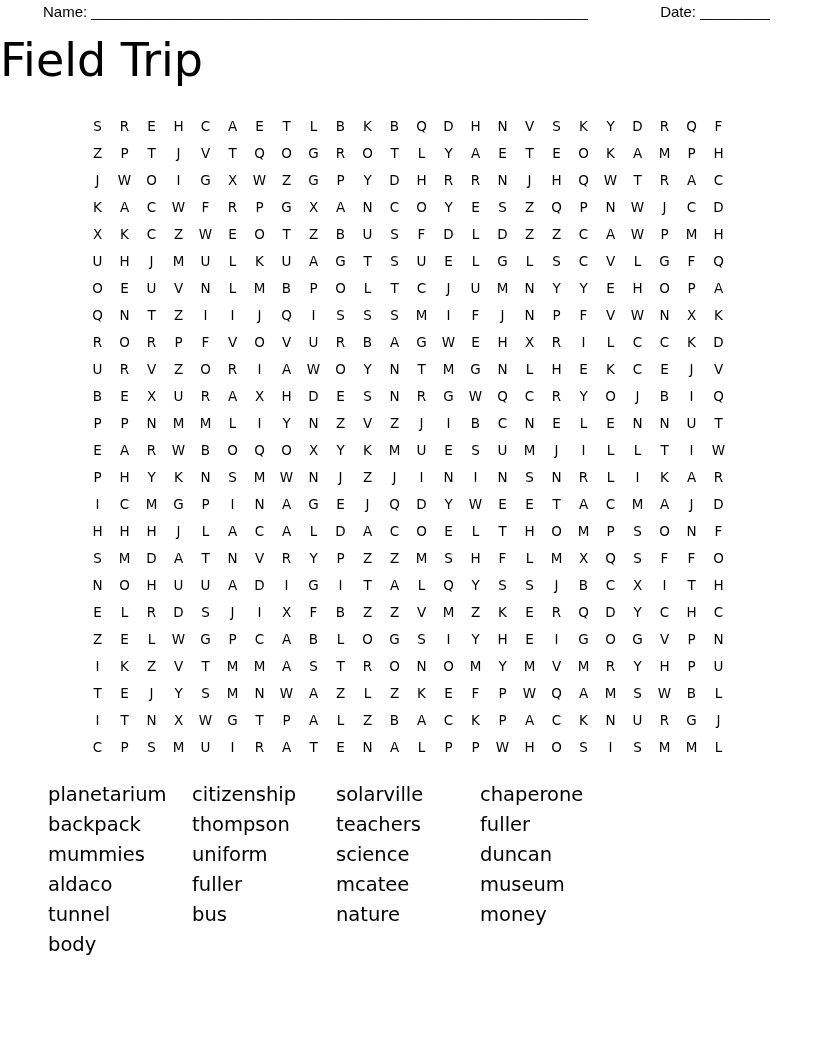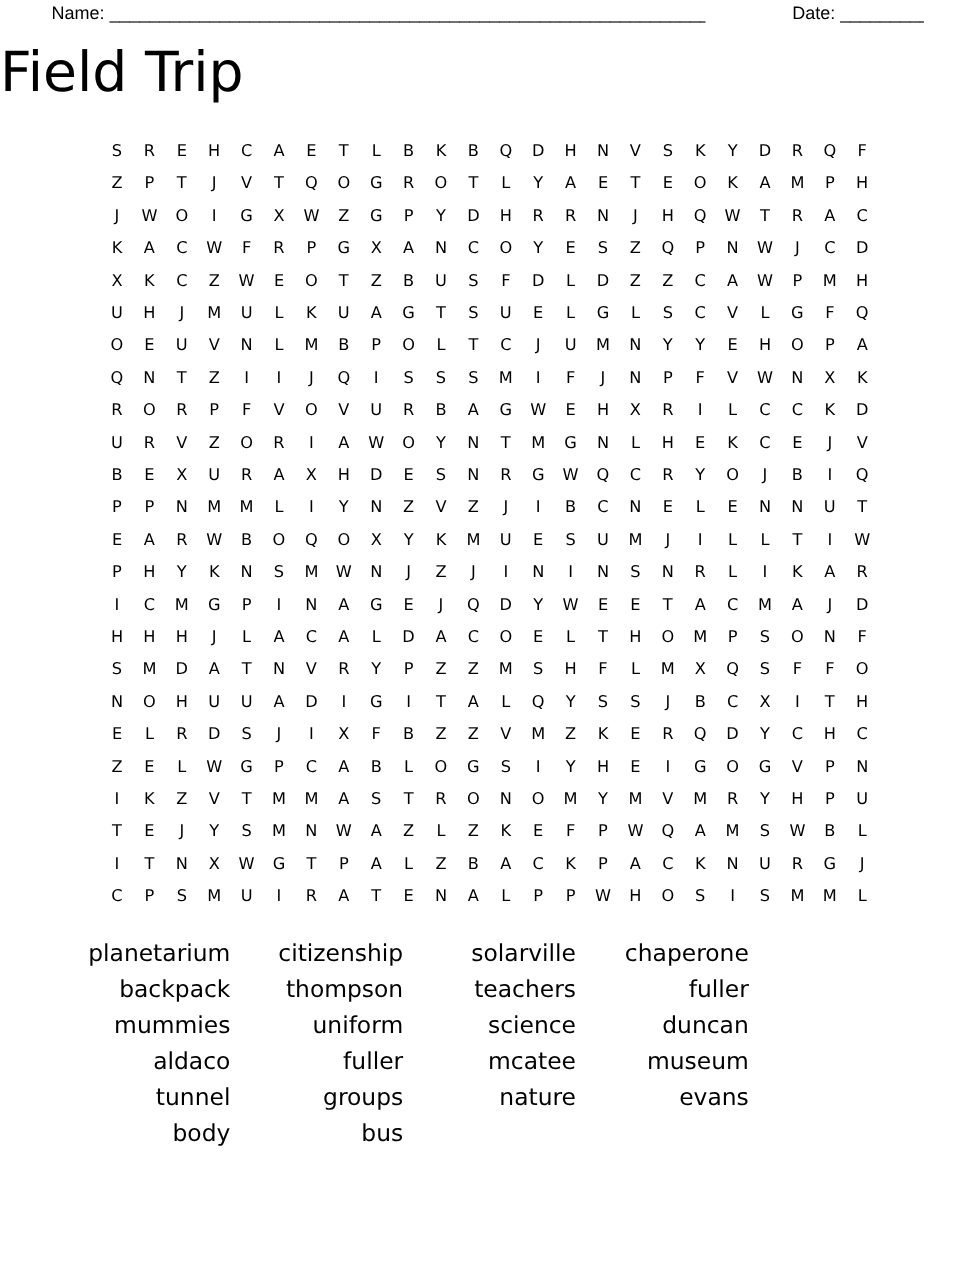--- a/index.html
+++ b/index.html
@@ -58,21 +58,21 @@
     display: flex;
     align-items: center;
     justify-content: center;
   }
   .words {
     display: flex;
     margin: 20px 0 0 48px;
     font-family: "DejaVu Sans", sans-serif;
     font-size: 19.5px;
   }
-  .word-col { width: 144px; text-align: right; }
+  .word-col { width: 144px; }
   .word { line-height: 30px; }
 </style>
 </head>
 <body>
 
 <div class="page">
 
   <div class="header-row">
     <div class="field">
       <span class="label">Name:</span><span class="line name-line">______________________________________________________________________</span>
@@ -670,32 +670,31 @@
         <div class="word">mummies</div>
         <div class="word">aldaco</div>
         <div class="word">tunnel</div>
         <div class="word">body</div>
       </div>
       <div class="word-col">
         <div class="word">citizenship</div>
         <div class="word">thompson</div>
         <div class="word">uniform</div>
         <div class="word">fuller</div>
-        <div class="word">groups</div>
         <div class="word">bus</div>
       </div>
       <div class="word-col">
         <div class="word">solarville</div>
         <div class="word">teachers</div>
         <div class="word">science</div>
         <div class="word">mcatee</div>
         <div class="word">nature</div>
       </div>
       <div class="word-col">
         <div class="word">chaperone</div>
         <div class="word">fuller</div>
         <div class="word">duncan</div>
         <div class="word">museum</div>
-        <div class="word">evans</div>
+        <div class="word">money</div>
       </div>
     </div>
 
 </div>
 
 </body></html>

